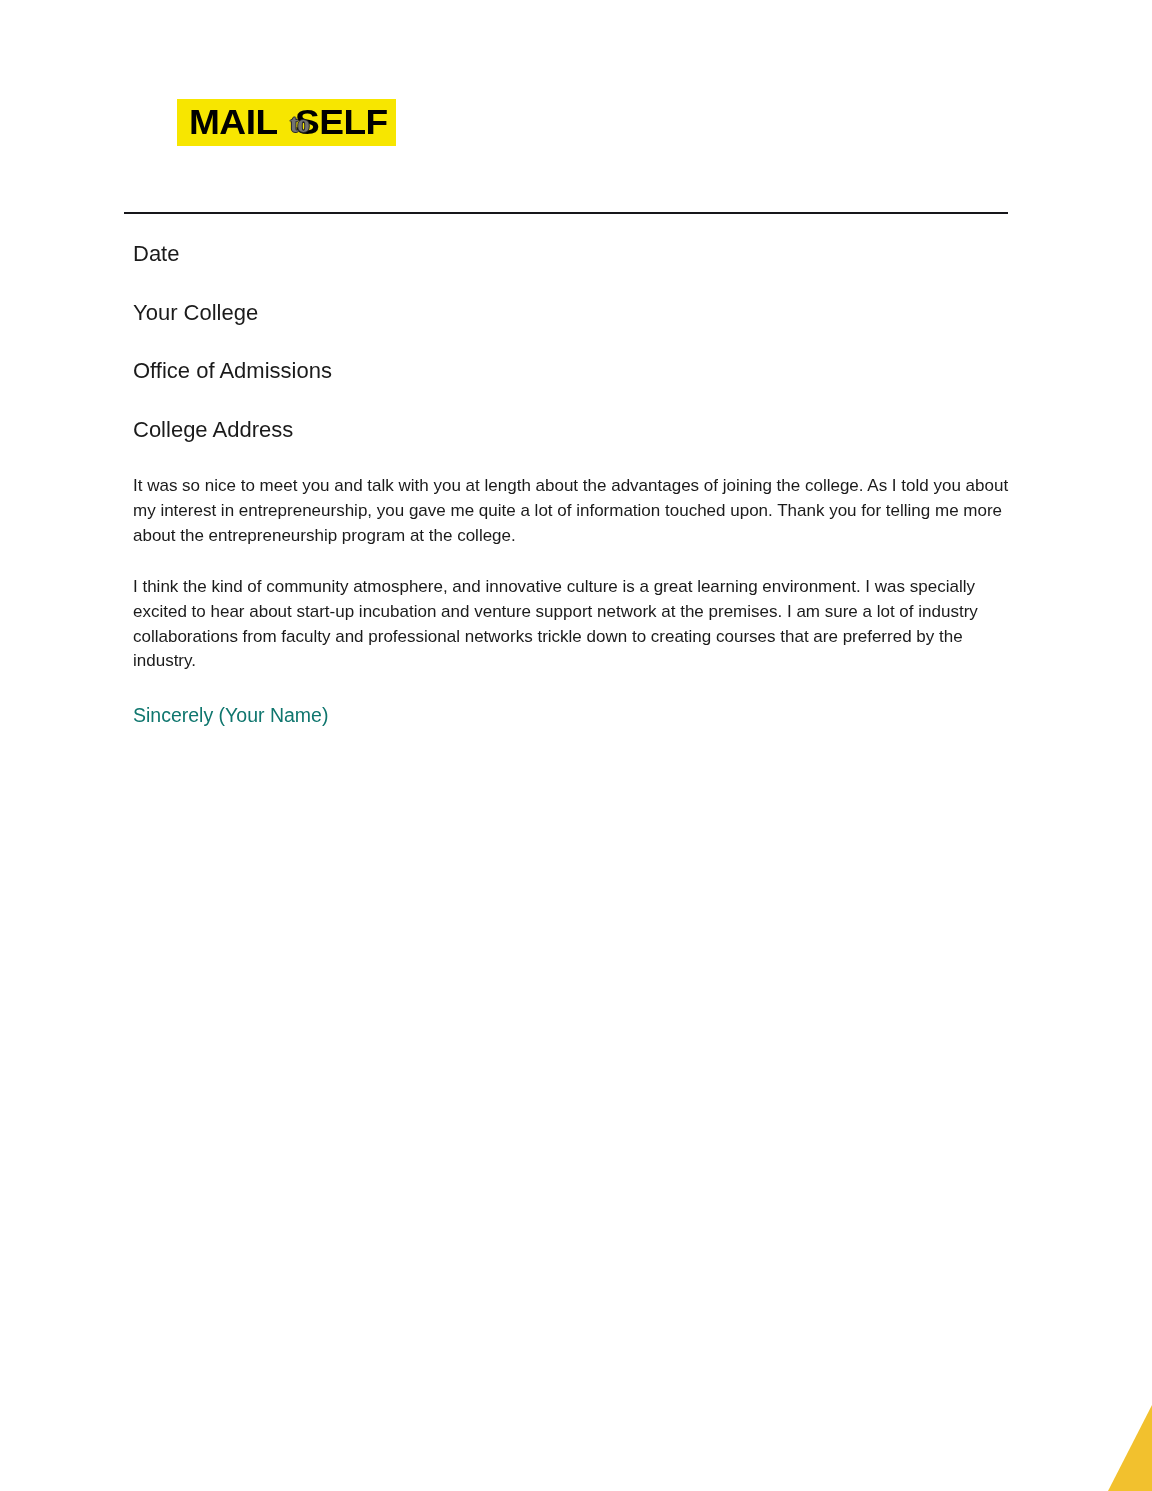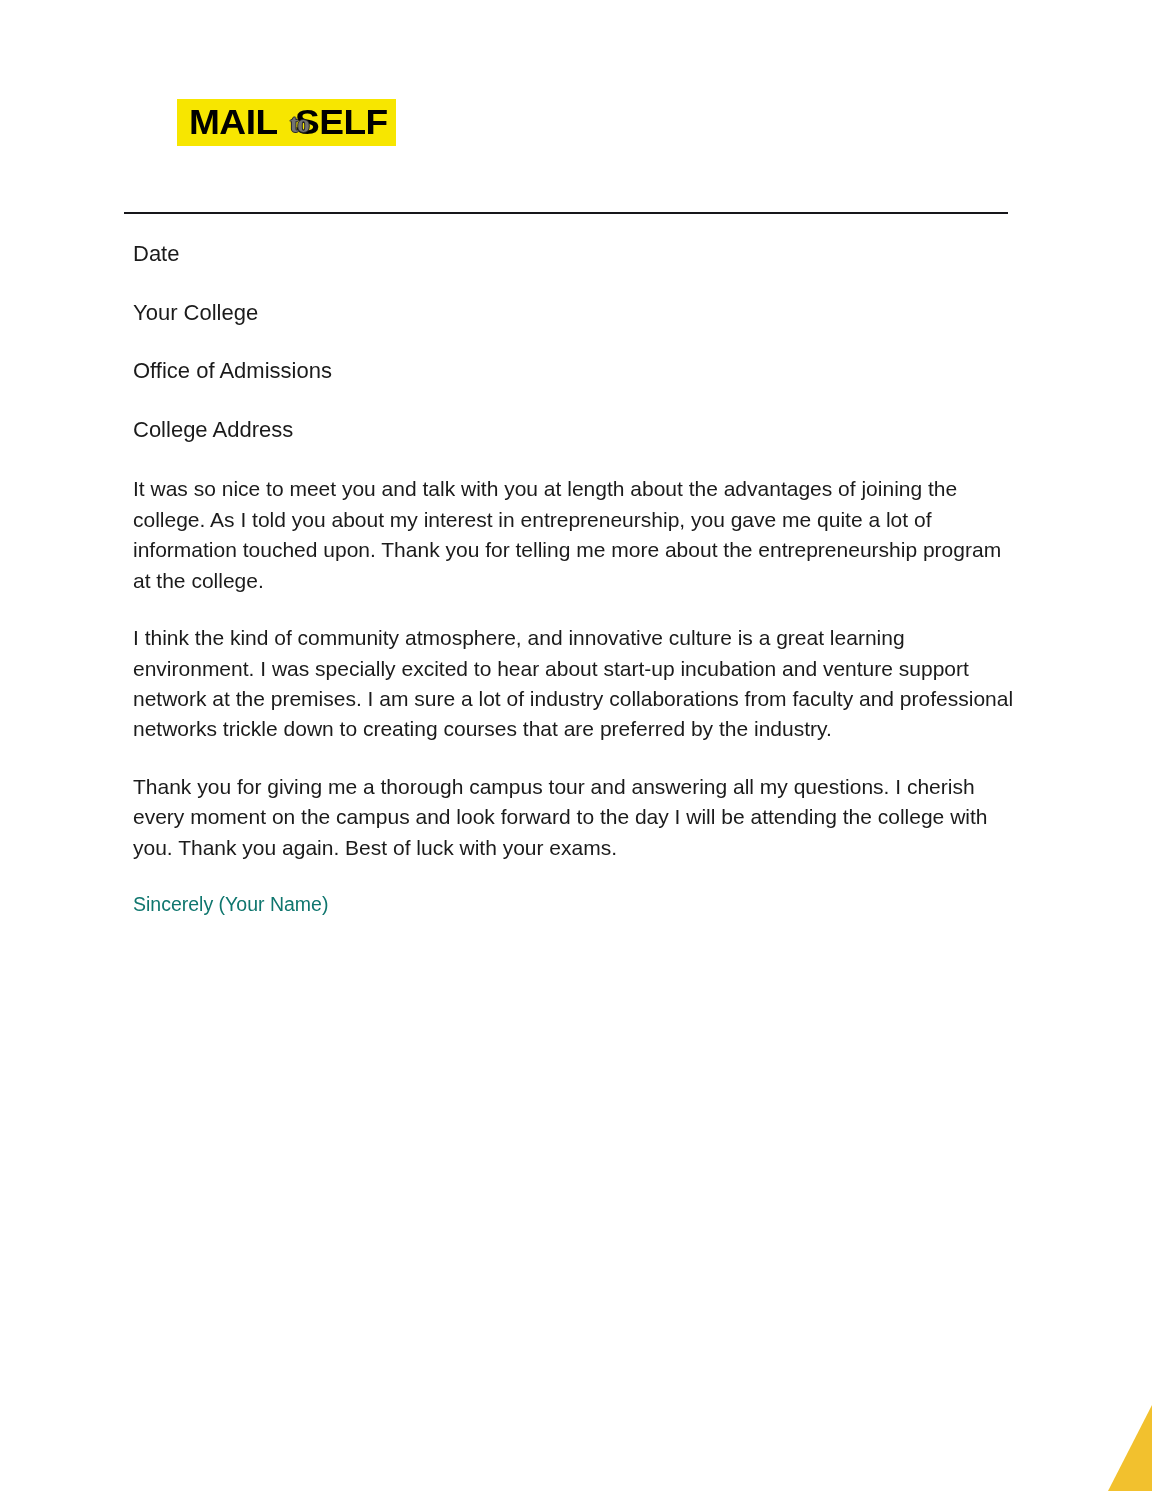--- a/index.html
+++ b/index.html
@@ -82,21 +82,21 @@
     top: 240px;
     width: 886px;
   }
   .heading-line {
     font-size: 22px;
     line-height: 1.3;
     color: #1b1b1b;
     margin: 0 0 30px 0;
   }
   .para {
-    font-size: 21px;
+    font-size: 17px;
     line-height: 1.45;
     color: #1b1b1b;
     margin: 0 0 27px 0;
     text-align: left;
   }
   .para:last-child { margin-bottom: 0; }
   .signature {
     font-size: 19.5px;
     line-height: 1.45;
     color: #0f766e;
@@ -149,21 +149,20 @@
 
   <div class="letter">
 
     <p class="heading-line">Date</p>
     <p class="heading-line">Your College</p>
     <p class="heading-line">Office of Admissions</p>
     <p class="heading-line">College Address</p>
 
     <p class="para">It was so nice to meet you and talk with you at length about the advantages of joining the college. As I told you about my interest in entrepreneurship, you gave me quite a lot of information touched upon. Thank you for telling me more about the entrepreneurship program at the college.</p>
     <p class="para">I think the kind of community atmosphere, and innovative culture is a great learning environment. I was specially excited to hear about start-up incubation and venture support network at the premises. I am sure a lot of industry collaborations from faculty and professional networks trickle down to creating courses that are preferred by the industry.</p>
-    <p class="para">Thank you for giving me a thorough campus tour and answering all my questions. I cherish every moment on the campus and look forward to the day I will be attending the college with you. Thank you again. Best of luck with your exams.</p>
 
     <p class="signature">Sincerely (Your Name)</p>
   </div>
 
   <div class="corner-wedge">
     <div class="shape"></div>
     <div class="shape-inner"></div>
   </div>
 
 </div>

